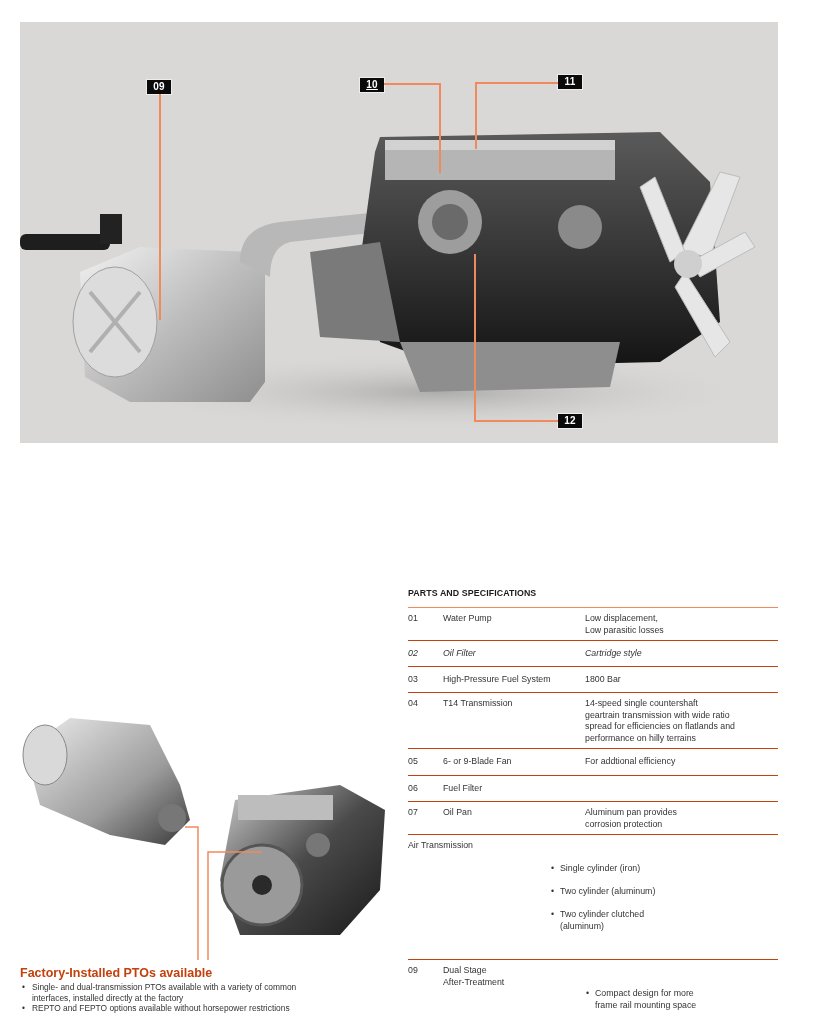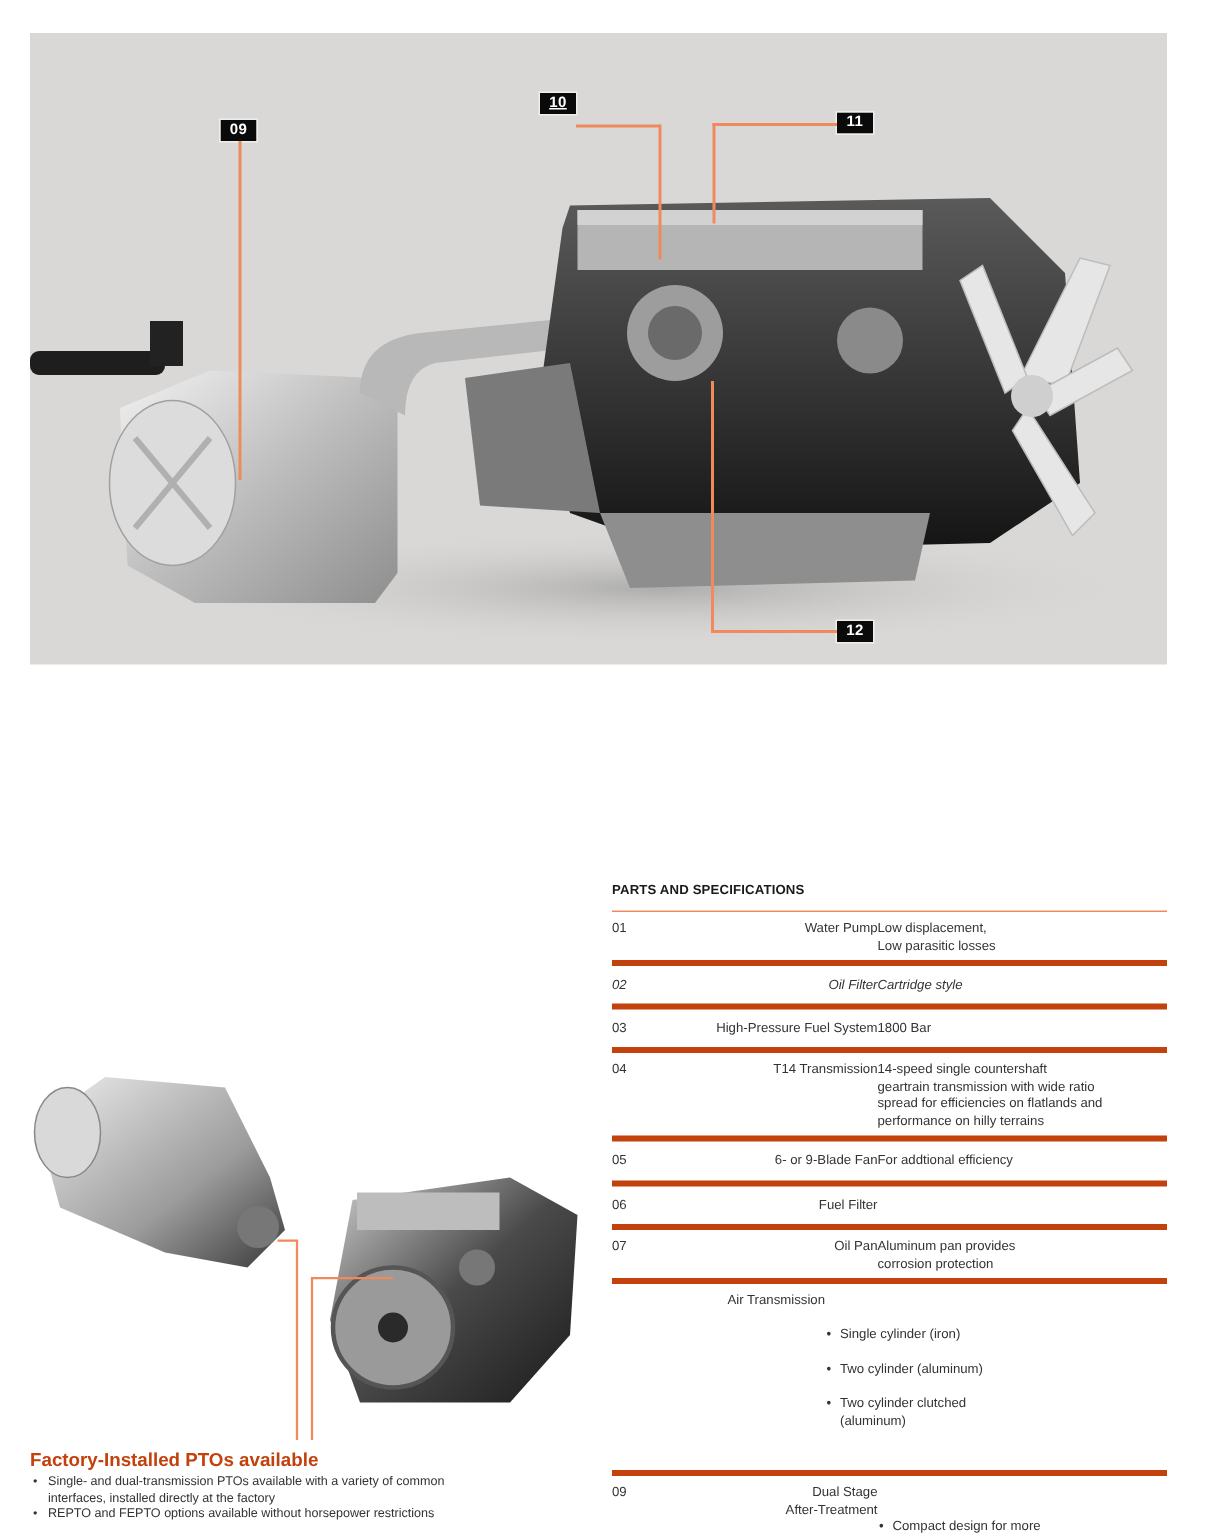--- a/index.html
+++ b/index.html
@@ -17,24 +17,24 @@
   .pto-art { position: absolute; left: 0; top: 710px; width: 400px; height: 250px; }
 
   .pto-title { position: absolute; left: 20px; top: 966px; font-size: 12.5px; font-weight: bold; color: #c2410c; }
   .pto-list { position: absolute; left: 20px; top: 982px; width: 380px; font-size: 8.4px; color: #333; list-style: none; line-height: 10.5px; }
   .pto-list li { position: relative; padding-left: 12px; }
   .pto-list li::before { content: "•"; position: absolute; left: 2px; top: 0; }
 
   
   .specs-title { position: absolute; left: 408px; top: 588px; font-size: 8.8px; font-weight: bold; color: #1a1a1a; letter-spacing: 0.1px; }
   .specs { position: absolute; left: 408px; top: 607px; width: 370px; border-top: 1.3px solid #f08a5d; }
-  .row { display: flex; border-bottom: 4px solid #c2410c; font-size: 8.8px; color: #333; line-height: 11.5px; padding: 5px 0 4px 0; }
+  .row { display: flex; border-bottom: 1px solid #c2410c; font-size: 8.8px; color: #333; line-height: 11.5px; padding: 5px 0 4px 0; }
   .row:last-child { border-bottom: none; }
   .c-num { width: 35px; flex: none; }
-  .c-name { width: 142px; flex: none; white-space: pre-line; text-align: right; }
+  .c-name { width: 142px; flex: none; white-space: pre-line; }
   .c-desc { flex: 1; white-space: pre-line; }
   .c-desc ul { list-style: none; }
   .c-desc li { position: relative; padding-left: 10px; }
   .c-desc li::before { content: "•"; position: absolute; left: 1px; top: 0; }
 </style>
 </head>
 <body>
 
 <div class="hero">
   <svg class="art" width="758" height="421" viewBox="0 0 758 421">
@@ -81,21 +81,21 @@
       <path d="M670 240 L725 210 L735 225 L680 255 Z"></path>
       <path d="M665 250 L710 320 L695 335 L655 265 Z"></path>
       <path d="M650 240 L620 165 L635 155 L665 230 Z"></path>
     </g>
     <circle cx="668" cy="242" r="14" fill="#cfcfcf"></circle>
   </svg>
 
   <div class="callout" style="left:127px;top:58px;width:24px;">09</div>
   <div class="leader" style="left:139px;top:72px;width:1.5px;height:226px;"></div>
 
-  <div class="callout" style="left:340px;top:40px;width:24px;text-decoration:underline;">10</div>
+  <div class="callout" style="left:340px;top:56px;width:24px;text-decoration:underline;">10</div>
   <div class="leader" style="left:364px;top:61px;width:56px;height:1.5px;"></div>
   <div class="leader" style="left:419px;top:61px;width:1.5px;height:90px;"></div>
 
   <div class="callout" style="left:538px;top:53px;width:24px;">11</div>
   <div class="leader" style="left:455px;top:60px;width:83px;height:1.5px;"></div>
   <div class="leader" style="left:455px;top:60px;width:1.5px;height:67px;"></div>
 
   <div class="callout" style="left:538px;top:392px;width:24px;text-align:center;">12</div>
   <div class="leader" style="left:454px;top:232px;width:1.5px;height:167px;"></div>
   <div class="leader" style="left:454px;top:398px;width:84px;height:1.5px;"></div>

